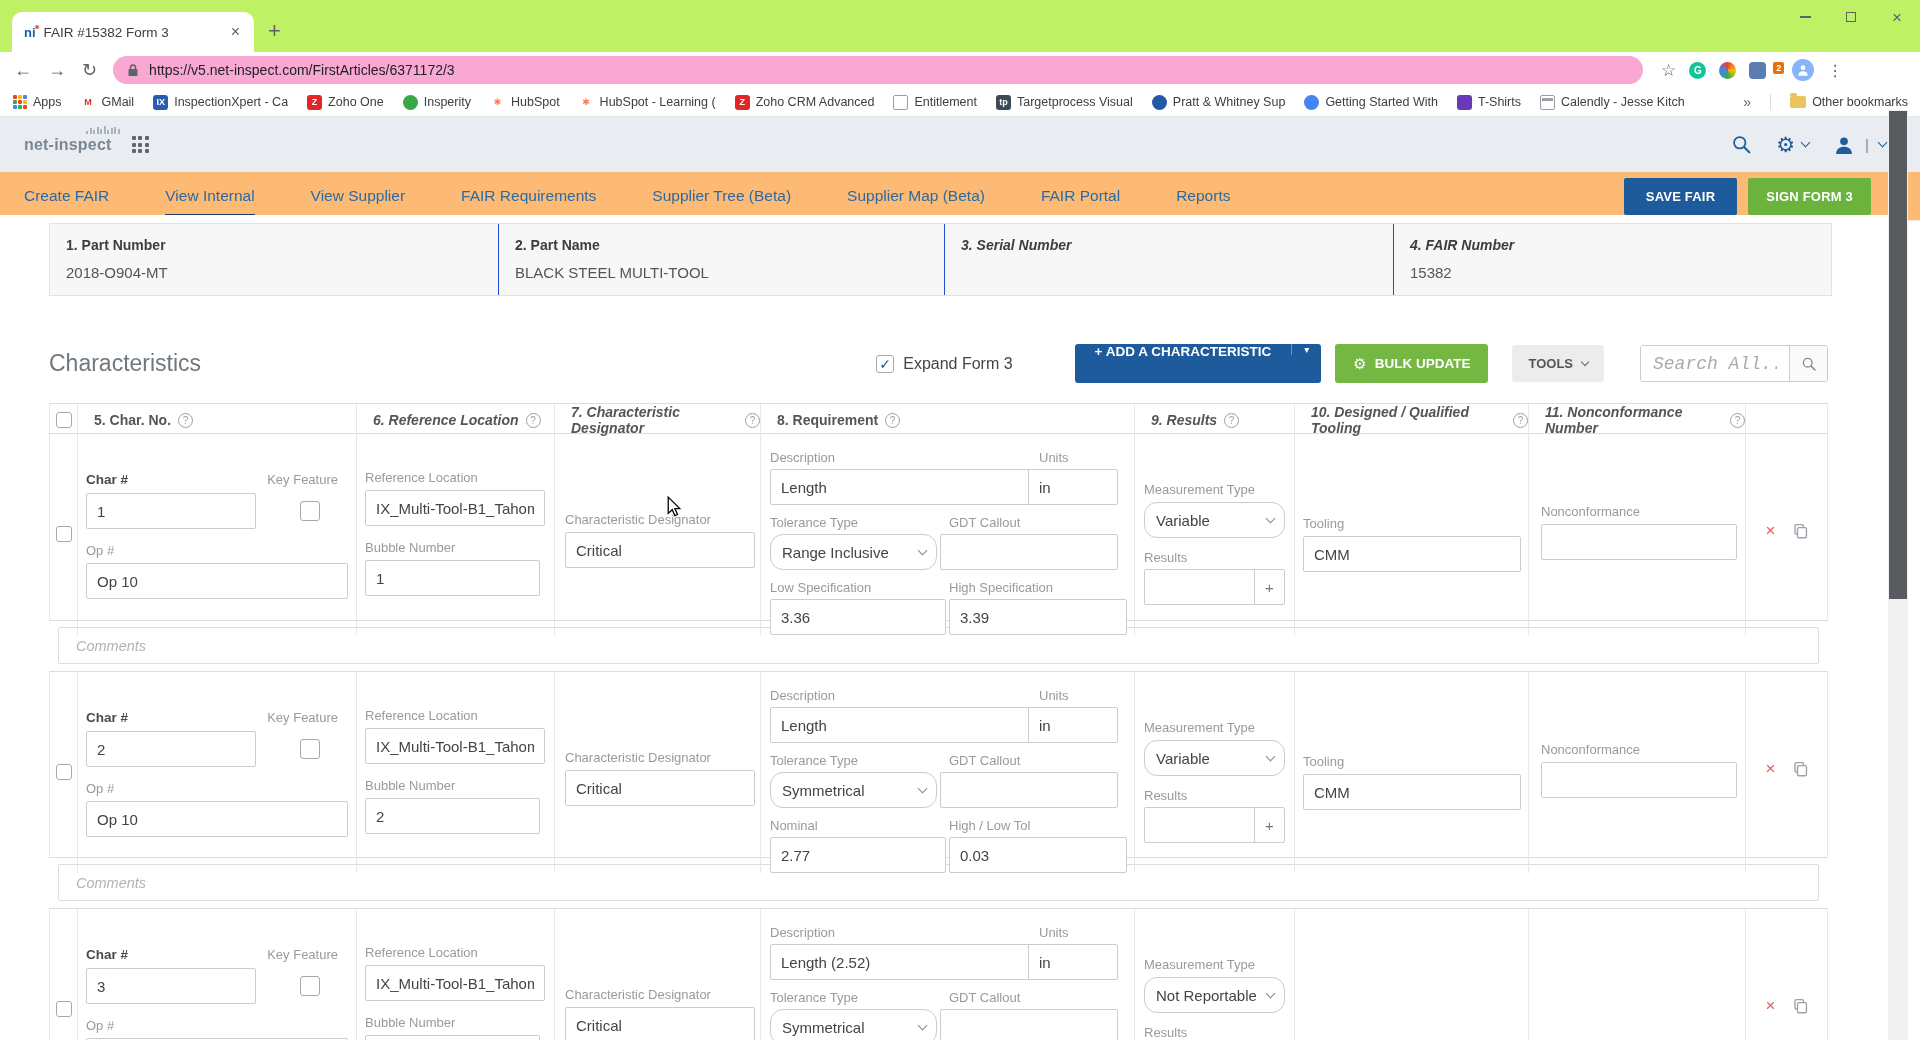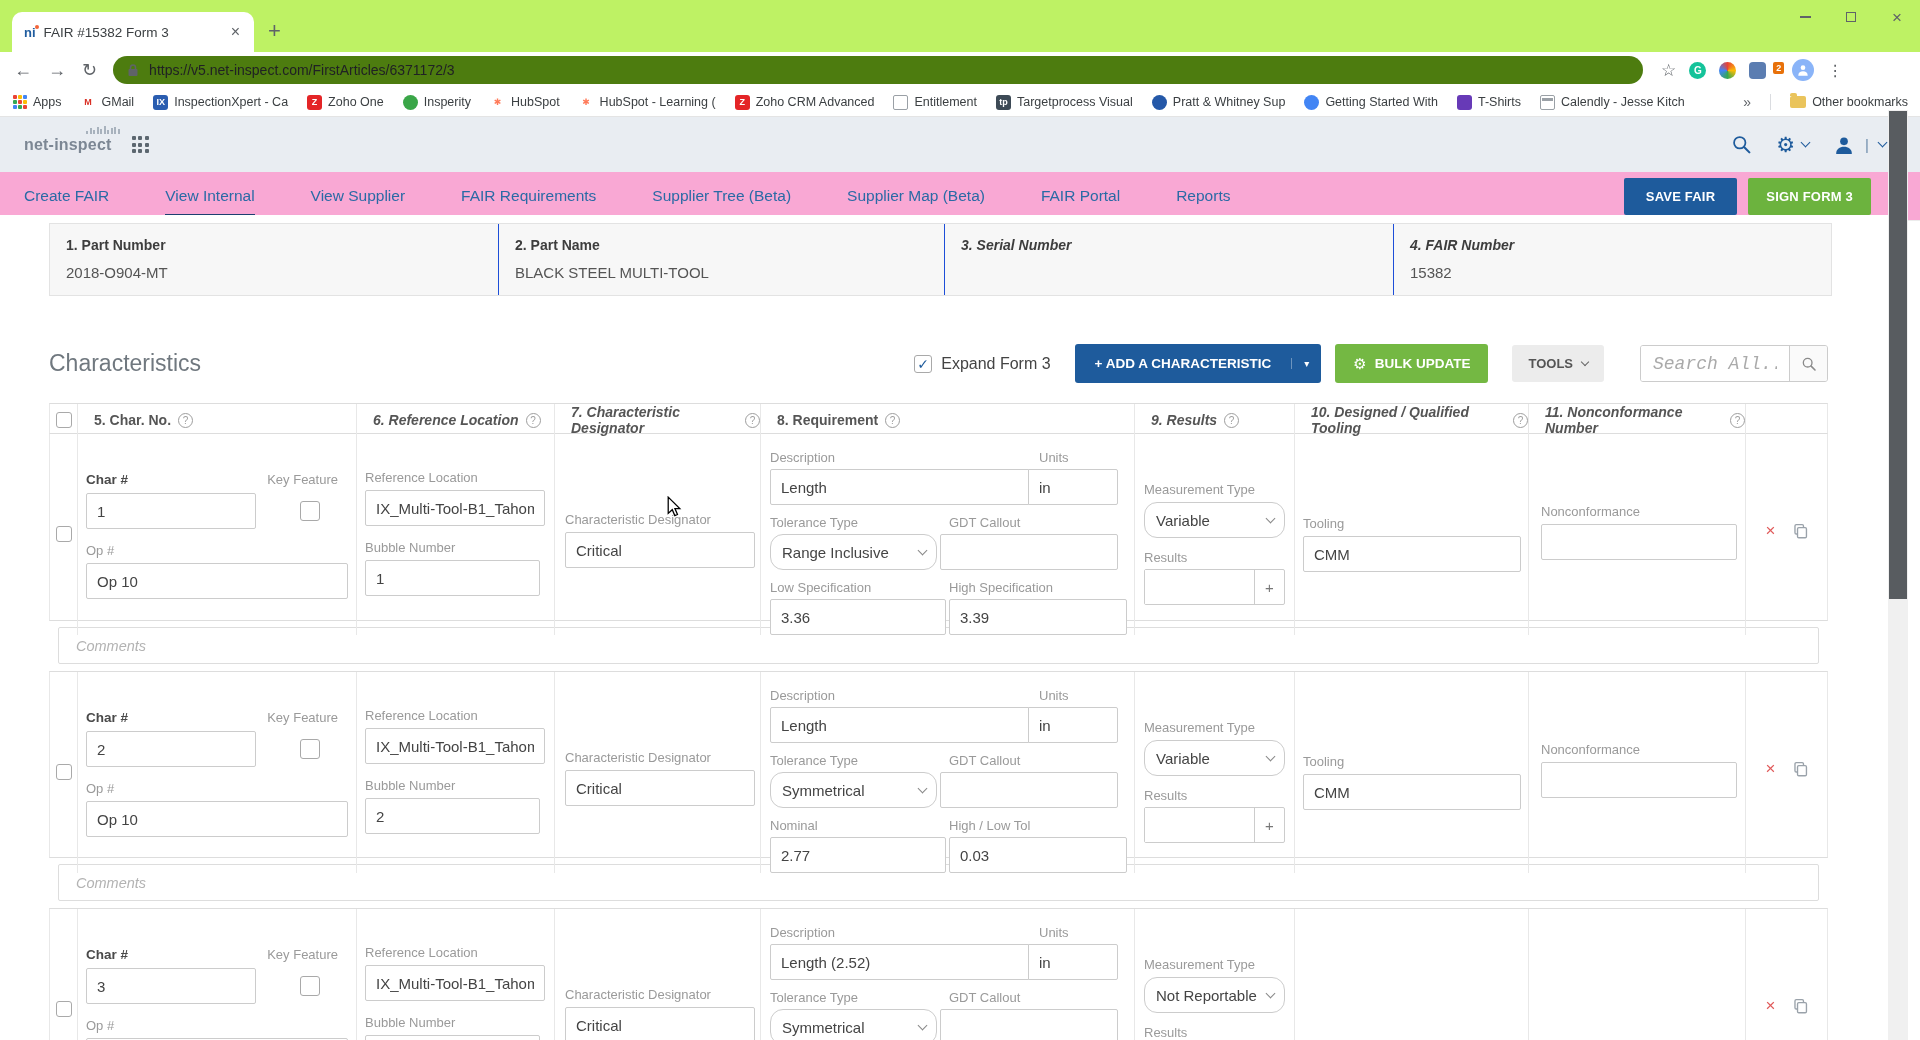--- a/index.html
+++ b/index.html
@@ -16,21 +16,21 @@
   .tab-close { color:#5f6368; font-size:16px; padding:0 4px; }
   .newtab { color:#5f6368; font-size:22px; margin:0 0 8px 14px; }
   .wincontrols { position:absolute; top:0; right:0; height:34px; display:flex; }
   .win-btn { width:46px; height:34px; display:flex; align-items:center; justify-content:center; color:#5f6368; }
   .win-min-glyph { width:11px; height:1.5px; background:#5f6368; }
   .win-max-glyph { width:10px; height:10px; border:1.5px solid #5f6368; }
   .win-close-glyph { font-size:17px; line-height:1; }
 
   .addressbar { height:36px; background:#fff; display:flex; align-items:center; padding:0 14px; gap:16px; }
   .nav-arrow { font-size:18px; color:#5f6368; }
-  .urlpill { height:28px; flex:0 0 1530px; background:#4d7c0f; border-radius:14px; display:flex; align-items:center; padding:0 14px; gap:10px; }
+  .urlpill { height:28px; flex:0 0 1530px; background:#f9a8d4; border-radius:14px; display:flex; align-items:center; padding:0 14px; gap:10px; }
   .url-text { font-size:14px; color:#202124; }
   .ext-icons { display:flex; align-items:center; gap:13px; margin-left:2px; }
   .star { font-size:17px; color:#5f6368; }
   .ext-circle { width:17px; height:17px; border-radius:50%; display:flex; align-items:center; justify-content:center; font-size:10px; font-weight:bold; color:#fff; }
   .ext-grammarly { background:#15c39a; }
   .ext-pinwheel { background:conic-gradient(#ea4335,#fbbc05,#34a853,#4285f4,#ea4335); }
   .ext-chat { background:#5b7db1; border-radius:4px; }
   .ext-badge-wrap { position:relative; }
   .ext-sheet { width:16px; height:16px; background:#1d6f42; border-radius:3px; }
   .ext-badge { position:absolute; right:-5px; bottom:-4px; background:#e8710a; color:#fff; font-size:9px; font-weight:bold; padding:0 3px; border-radius:2px; line-height:12px; }
@@ -64,21 +64,21 @@
   .grid-icon { align-self:center; display:grid; grid-template-columns:repeat(3,4px); grid-gap:2.5px; margin:0 18px 0 4px; }
   .grid-icon i { width:4px; height:4px; background:#5c6770; border-radius:1px; }
   .nav-item { display:flex; align-items:center; padding:0 28px; color:#1e5b9c; font-size:16px; }
   .nav-item.active { background:#1e5b9c; color:#fff; font-weight:bold; }
   .nav-right { margin-left:auto; display:flex; align-items:center; gap:24px; padding-right:34px; }
   .gear { font-size:21px; color:#1e5b9c; line-height:1; }
   .chev { width:7px; height:7px; border-right:1.8px solid #1e5b9c; border-bottom:1.8px solid #1e5b9c; transform:rotate(45deg); display:inline-block; margin-top:-4px; }
   .nav-divider { color:#6e8cab; font-size:15px; }
 
   
-  .subnav { height:49px; background:#f9a8d4; border-bottom:1px solid #ececec; display:flex; align-items:center; padding-left:24px; }
+  .subnav { height:49px; background:#fdba74; border-bottom:1px solid #ececec; display:flex; align-items:center; padding-left:24px; }
   .subtab { margin-right:56px; font-size:15.5px; color:#2a6aa5; height:100%; display:flex; align-items:center; position:relative; white-space:nowrap; }
   .subtab.active::after { content:""; position:absolute; left:0; right:0; bottom:3px; height:3px; background:#1e3f70; }
   .subnav-buttons { margin-left:auto; display:flex; gap:11px; padding-right:49px; }
   .btn { border:none; border-radius:2px; height:37px; display:flex; align-items:center; font-weight:bold; font-size:13px; color:#fff; letter-spacing:.2px; }
   .btn-save { background:#1e5b9c; padding:0 22px; }
   .btn-sign { background:#6cb33e; padding:0 18px; }
 
   
   .page { position:absolute; top:215px; left:0; width:1888px; bottom:0; background:#fff; }
   .part-header { margin:8px 0 0 49px; width:1783px; background:#f7f7f7; border:1px solid #e3e3e3; display:grid; grid-template-columns:448px 446px 449px 440px; }
@@ -87,21 +87,21 @@
   .ph-label { font-size:14px; font-weight:bold; color:#3d3d3d; margin-bottom:11px; }
   .ph-label.it { font-style:italic; }
   .ph-value { font-size:15px; color:#555; min-height:16px; }
 
   .char-controls { display:flex; align-items:center; margin:48px 0 0 49px; width:1779px; }
   .char-title { font-size:23px; color:#70787f; }
   .expand { display:flex; align-items:center; gap:9px; margin-left:auto; font-size:16px; color:#444; }
   .cb { width:17px; height:17px; border:1px solid #a9a9a9; border-radius:3px; background:#fff; display:flex; align-items:center; justify-content:center; }
   .cb-lg { width:18px; height:18px; }
   .cb-check { color:#1e5b9c; font-weight:bold; font-size:14px; line-height:1; }
-  .btn-add { background:#1e5b9c; height:39px; border-radius:3px; margin-left:24px; display:flex; align-items:center; color:#fff; font-weight:bold; font-size:13.5px; }
+  .btn-add { background:#1e5b9c; height:39px; border-radius:3px; margin-left:62px; display:flex; align-items:flex-start; color:#fff; font-weight:bold; font-size:13.5px; }
   .btn-add-main { display:flex; align-items:center; padding:0 20px; }
   .btn-add-caret { width:30px; border-left:1px solid rgba(255,255,255,.35); display:flex; align-items:center; justify-content:center; font-size:10px; }
   .btn-bulk { background:#74b843; height:39px; border-radius:3px; margin-left:14px; display:flex; align-items:center; gap:8px; padding:0 18px; color:#fff; font-weight:bold; font-size:13.5px; }
   .bulk-gear { font-size:15px; line-height:1; }
   .btn-tools { background:#ececec; height:37px; border-radius:3px; margin-left:24px; display:flex; align-items:center; gap:9px; padding:0 16px; color:#555; font-weight:bold; font-size:13px; }
   .chev-dark { width:6px; height:6px; border-right:1.6px solid #666; border-bottom:1.6px solid #666; transform:rotate(45deg); margin-top:-3px; }
   .searchbox { margin-left:36px; width:188px; height:37px; border:1px solid #ccc; border-radius:3px; display:flex; overflow:hidden; background:#fff; }
   .searchbox input { flex:1; border:none; outline:none; padding:0 12px; font-size:18px; font-style:italic; color:#555; font-family:Liberation Mono, monospace; min-width:0; }
   .searchbox input::placeholder { color:#aaa; font-style:italic; }
   .search-btn { width:38px; border-left:1px solid #ccc; background:#fafafa; display:flex; align-items:center; justify-content:center; }

